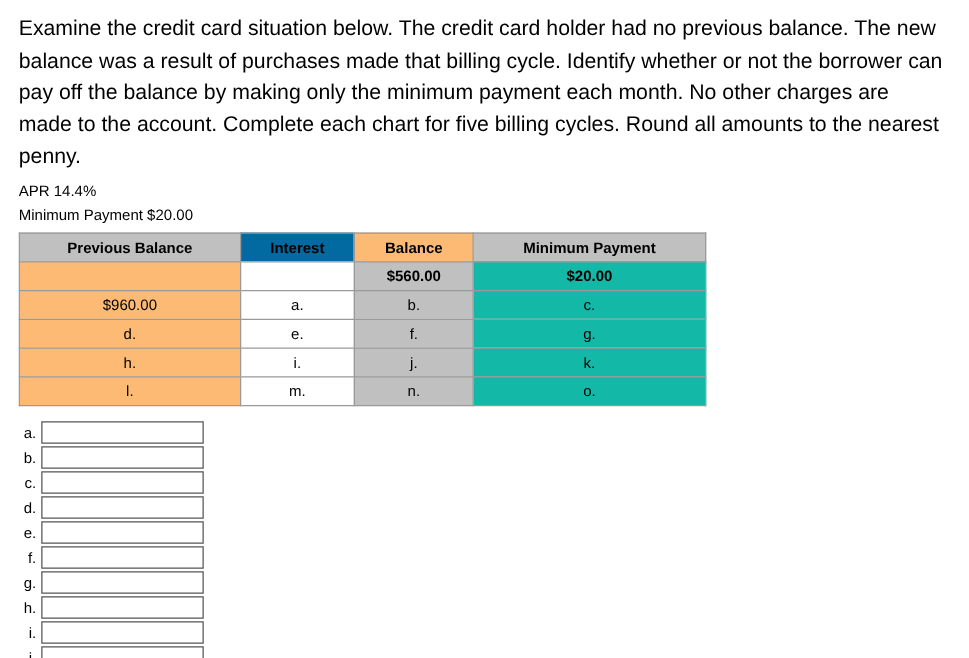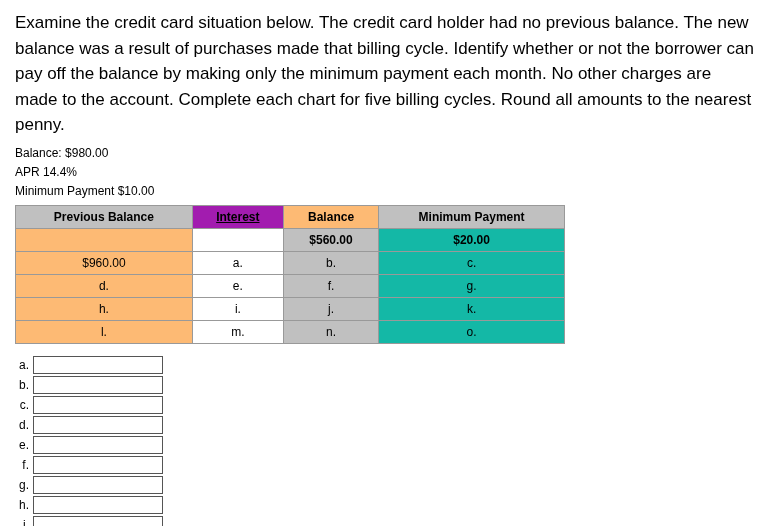--- a/index.html
+++ b/index.html
@@ -38,23 +38,22 @@
       padding: 4px 8px;
       text-align: center;
       font-weight: bold;
     }
     table.main-table td {
       border: 1px solid #999;
       padding: 4px 8px;
       text-align: center;
     }
     .header-interest {
-      background-color: #a21caf;
+      background-color: #0369a1;
       font-weight: bold;
-      text-decoration: underline;
     }
     .col-prev {
       background-color: #fdba74;
     }
     .col-min {
       background-color: #14b8a6;
     }
     .col-balance-header {
       background-color: #c0c0c0;
     }
@@ -78,23 +77,22 @@
     .min-pay-header {
       background-color: #c0c0c0;
     }
   </style>
 </head>
 <body>
 
 <p class="instructions">Examine the credit card situation below. The credit card holder had no previous balance. The new balance was a result of purchases made that billing cycle. Identify whether or not the borrower can pay off the balance by making only the minimum payment each month. No other charges are made to the account. Complete each chart for five billing cycles. Round all amounts to the nearest penny.</p>
 
 <div class="meta-info">
-  <div>Balance: $980.00</div>
   <div>APR 14.4%</div>
-  <div>Minimum Payment $10.00</div>
+  <div>Minimum Payment $20.00</div>
 </div>
 
 <div class="table-wrapper">
   <table class="main-table">
     <thead>
       <tr>
         <th class="prev-bal-header">Previous Balance</th>
         <th class="header-interest">Interest</th>
         <th class="balance-col-header">Balance</th>
         <th class="min-pay-header">Minimum Payment</th>

